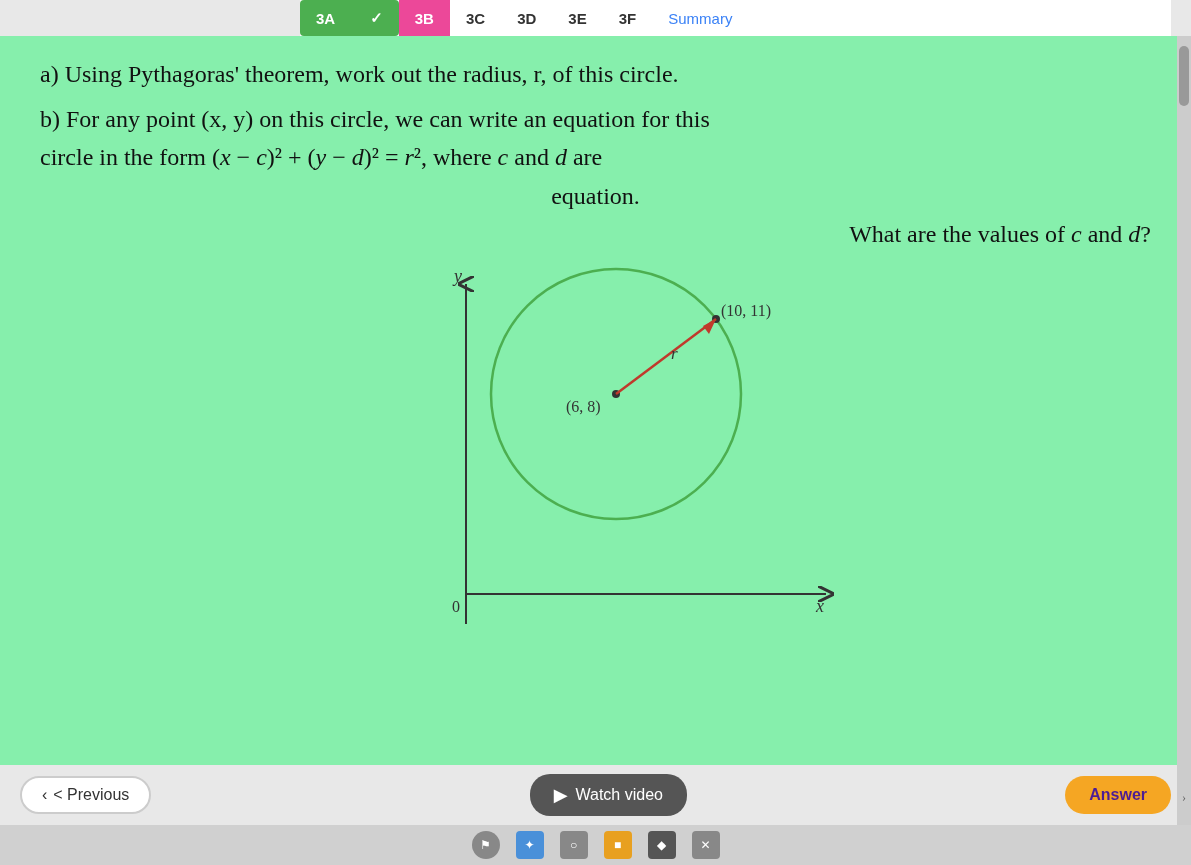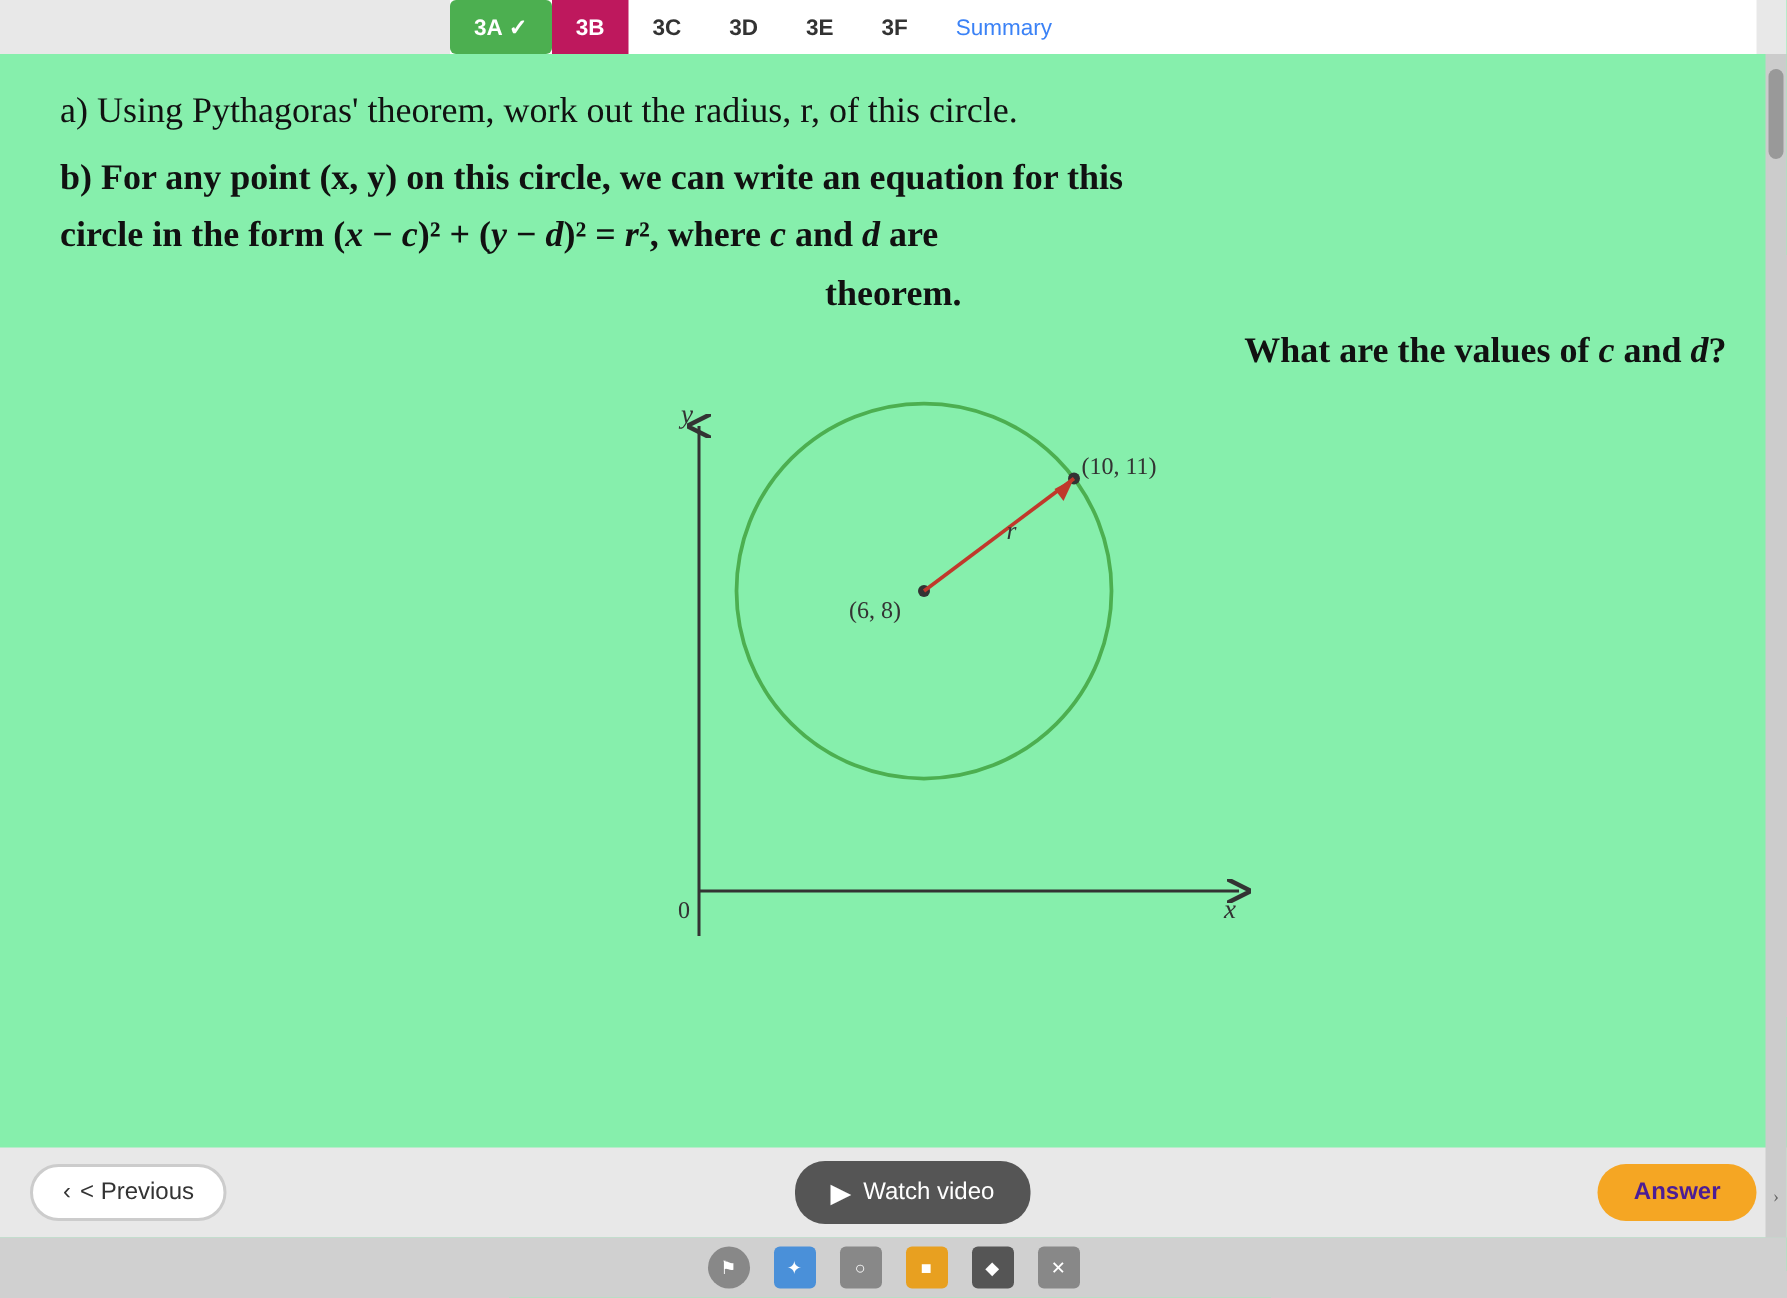--- a/index.html
+++ b/index.html
@@ -29,24 +29,25 @@
     .tab {
       padding: 6px 16px;
       font-size: 15px;
       font-family: Arial, sans-serif;
       font-weight: 600;
       cursor: pointer;
       height: 36px;
       display: flex;
       align-items: center;
       color: #333;
+      gap: 31px;
     }
 
     .tab.active {
-      background: #be185d;
+      background: #ec4899;
       color: #fff;
     }
 
     .tab.completed {
       background: #4caf50;
       color: #fff;
       border-radius: 4px;
     }
 
     .tab.summary {
@@ -74,21 +75,21 @@
 
     .question-text .part-a {
       font-size: 24px;
       font-weight: normal;
       display: block;
       margin-bottom: 8px;
     }
 
     .question-text .part-b {
       font-size: 24px;
-      font-weight: bold;
+      font-weight: normal;
       display: block;
       line-height: 1.6;
     }
 
     
     .diagram-container {
       display: flex;
       justify-content: center;
       align-items: center;
       margin-top: 10px;
@@ -222,21 +223,21 @@
   </div>
 </div>
 
 <div class="main-content">
 
   <div class="question-text">
     <span class="part-a">a) Using Pythagoras' theorem, work out the radius, r, of this circle.</span>
     <span class="part-b">
       <span>b) For any point (x, y) on this circle, we can write an equation for this</span><br>
       <span>circle in the form (<i>x</i> − <i>c</i>)² + (<i>y</i> − <i>d</i>)² = <i>r</i>², where <i>c</i> and <i>d</i> are</span><br>
-      <span style="display:block; text-align:center;">theorem.</span>
+      <span style="display:block; text-align:center;">equation.</span>
       <span style="display:block; text-align:right;">What are the values of <i>c</i> and <i>d</i>?</span>
     </span>
   </div>
 
   <div class="diagram-container">
     <svg width="500" height="380" viewBox="0 0 500 380">
 
       <line x1="120" y1="360" x2="120" y2="20" stroke="#333" stroke-width="2" marker-end="url(#arrowY)"></line>
 
       <line x1="120" y1="330" x2="480" y2="330" stroke="#333" stroke-width="2" marker-end="url(#arrowX)"></line>

